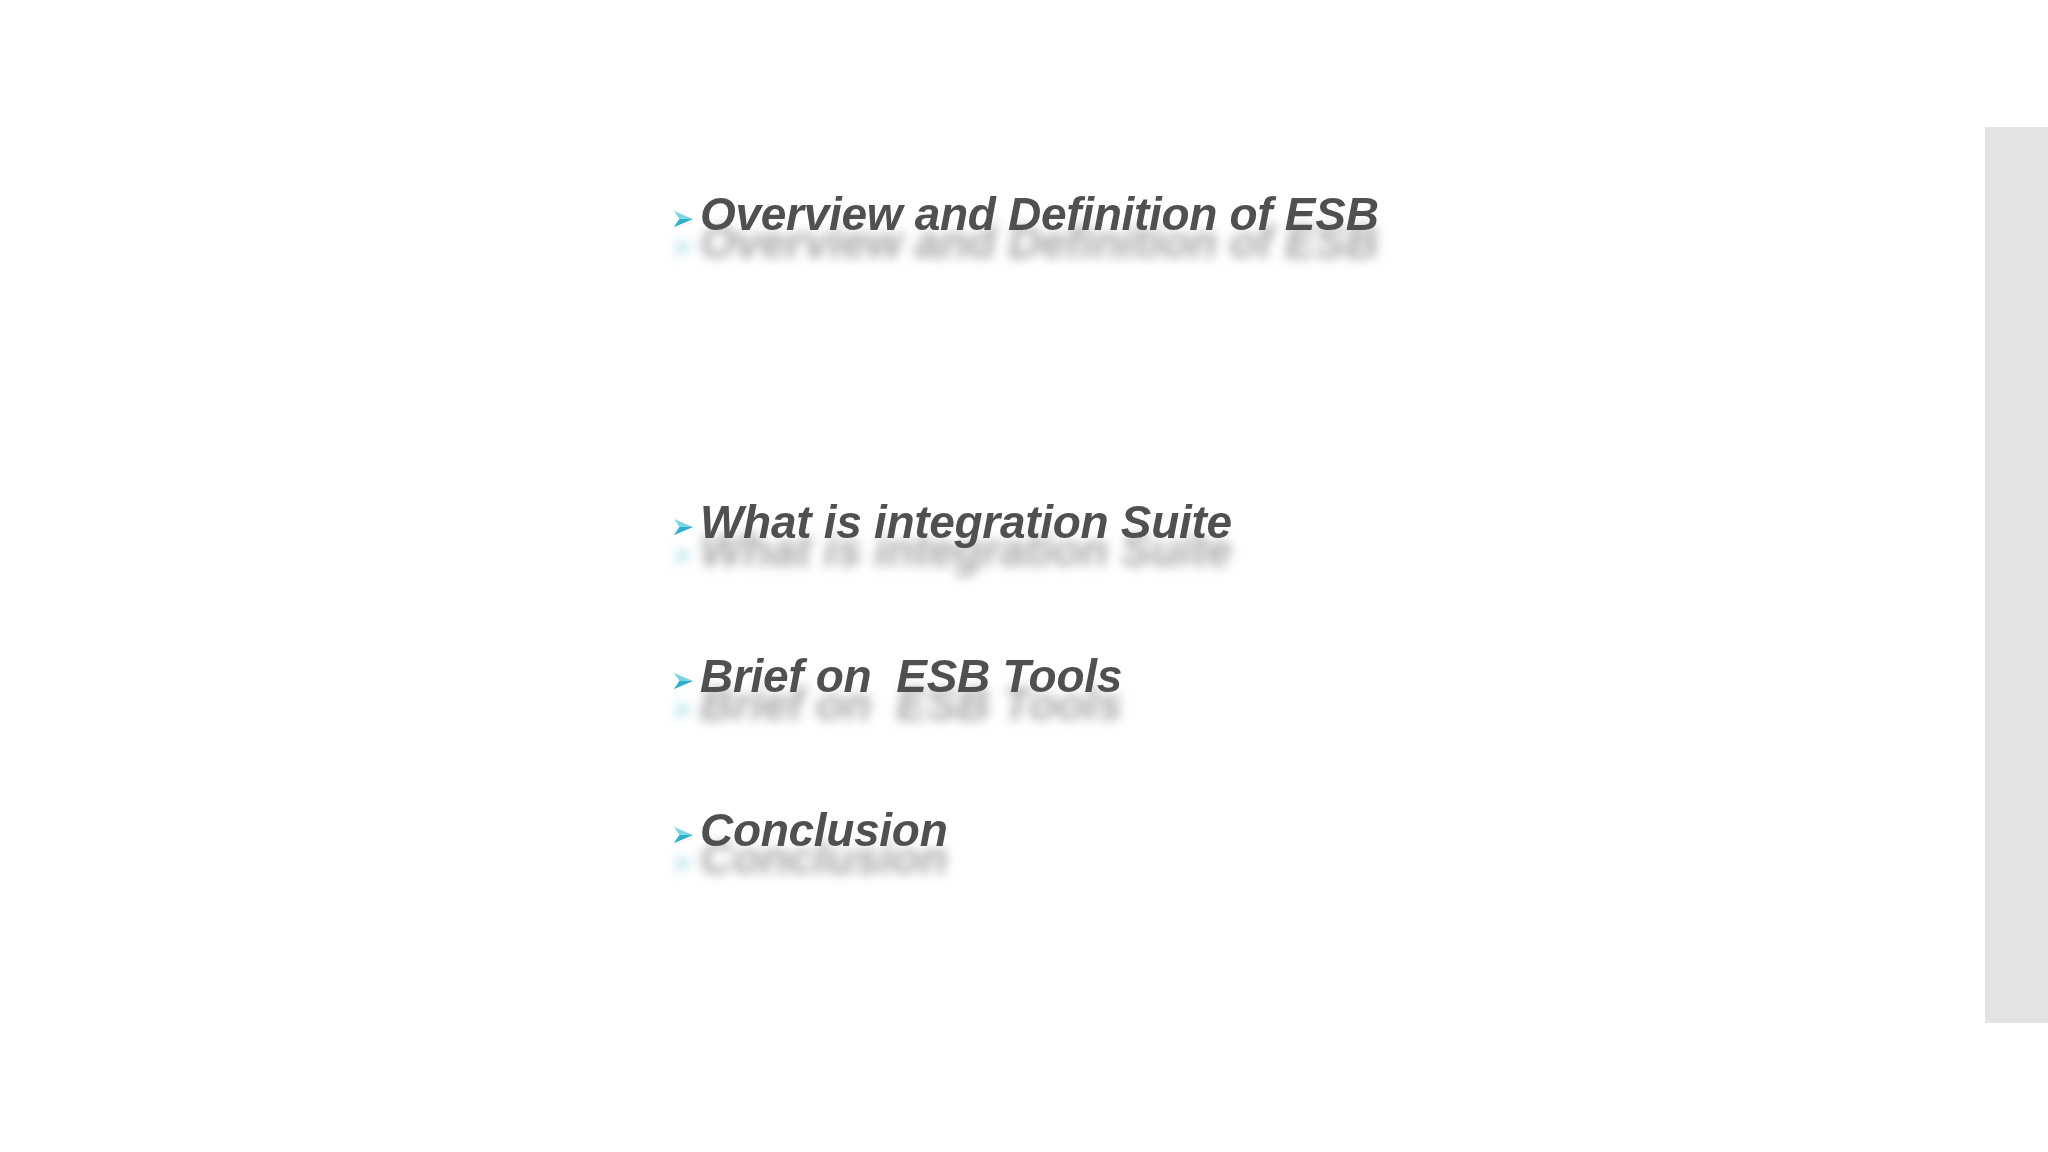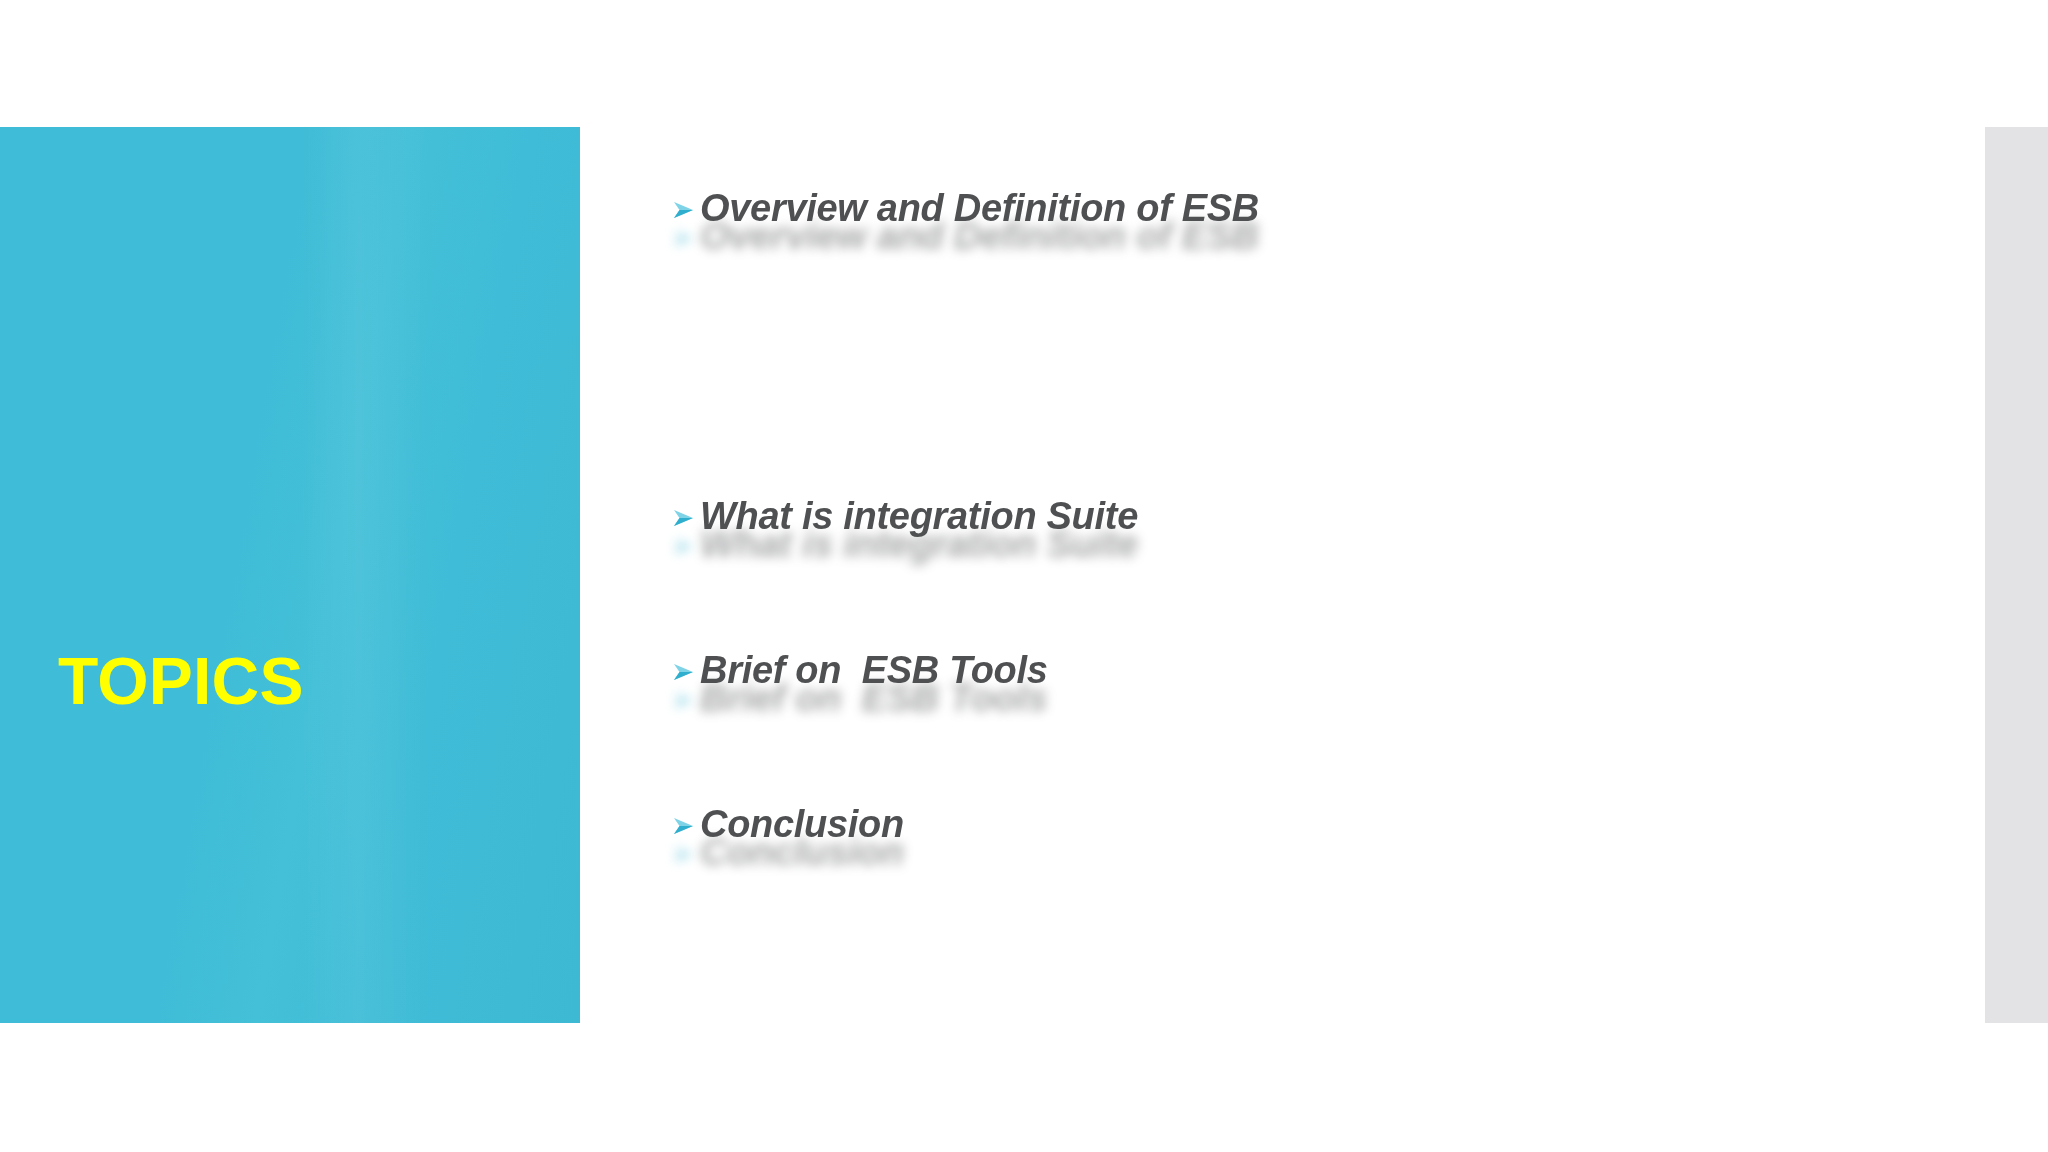--- a/index.html
+++ b/index.html
@@ -110,39 +110,35 @@
     display: inline-block;
     width: 30px;
     height: 30px;
     vertical-align: -4px;
     margin-right: 2px;
   }
   .marker svg { display: block; width: 30px; height: 30px; }
 
   .btext {
     font-family: "Liberation Sans", sans-serif;
-    font-size: 38px;
+    font-size: 46px;
     font-weight: bold;
     font-style: italic;
     color: #4E5052;
     letter-spacing: -0.3px;
     white-space: pre;
     vertical-align: baseline;
     text-align: right;
   }
 </style>
 </head>
 <body>
 
 <div id="slide">
 
-  <div class="title-panel">
-    <div class="sheen"></div>
-    <div class="panel-title">TOPICS</div>
-  </div>
 
   <div class="right-panel"></div>
 
   <div class="content">
 
     <div class="bullet-row r0">
       <span class="ghost">
         <span class="marker">
           <svg viewBox="0 0 30 30" xmlns="http://www.w3.org/2000/svg">
             <path d="M6 7 L25 15 L6 23 L11.5 15 Z" fill="#7ED3E6"></path>

